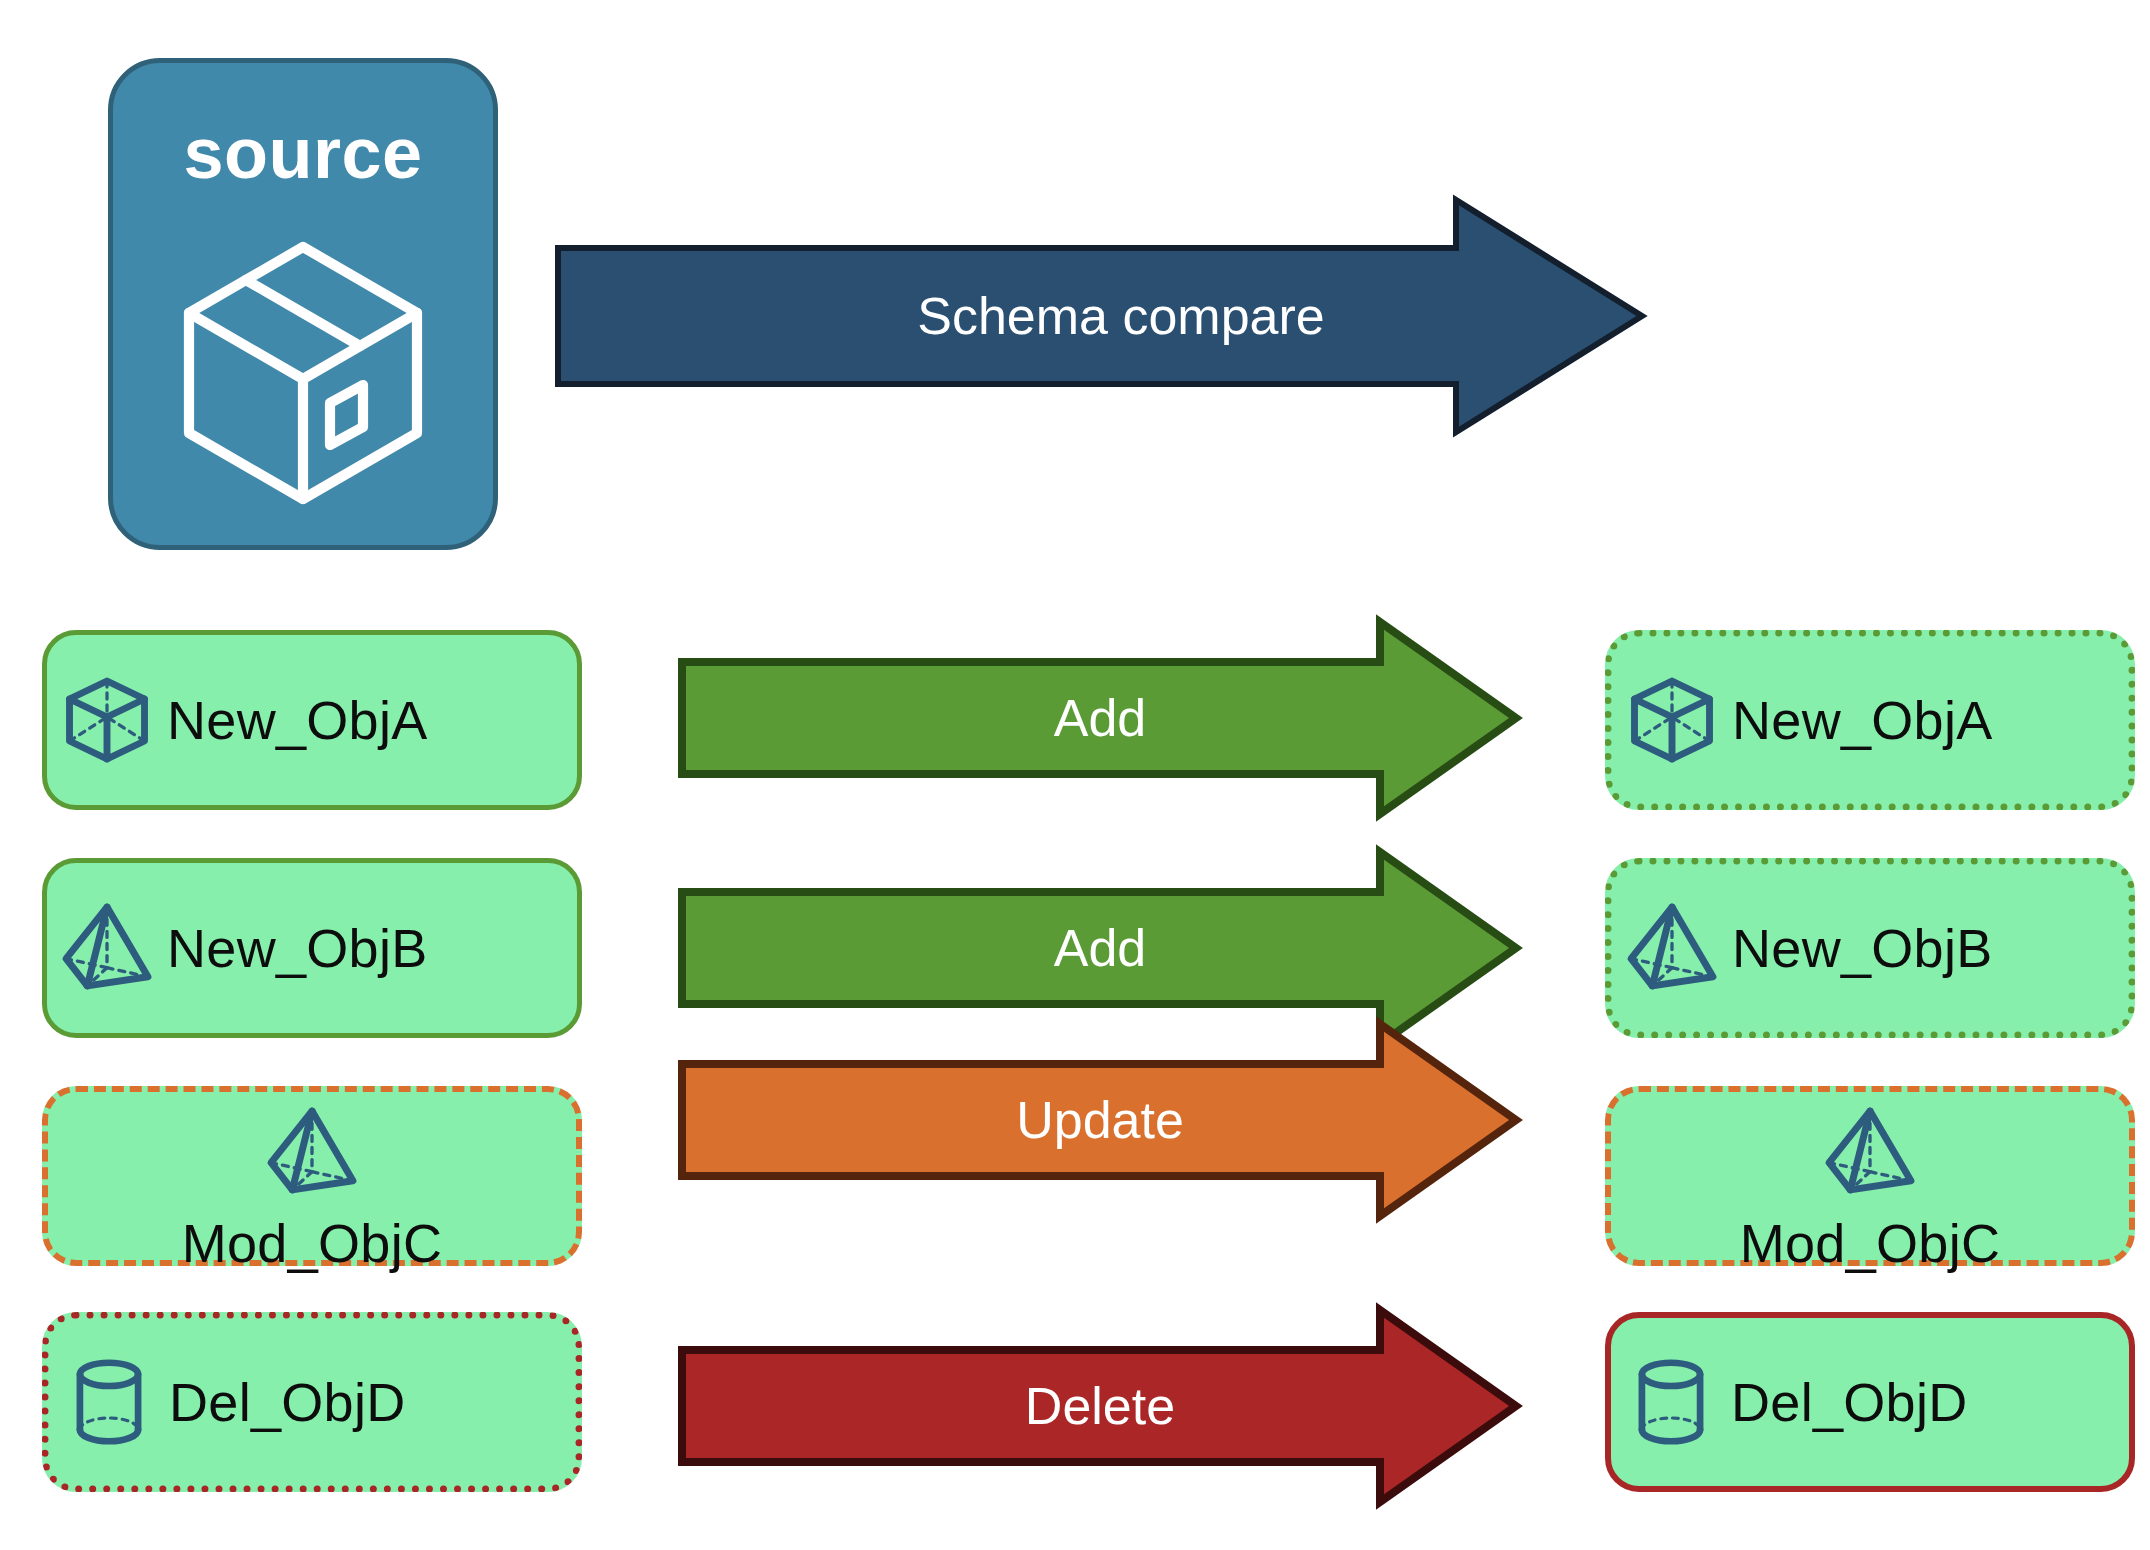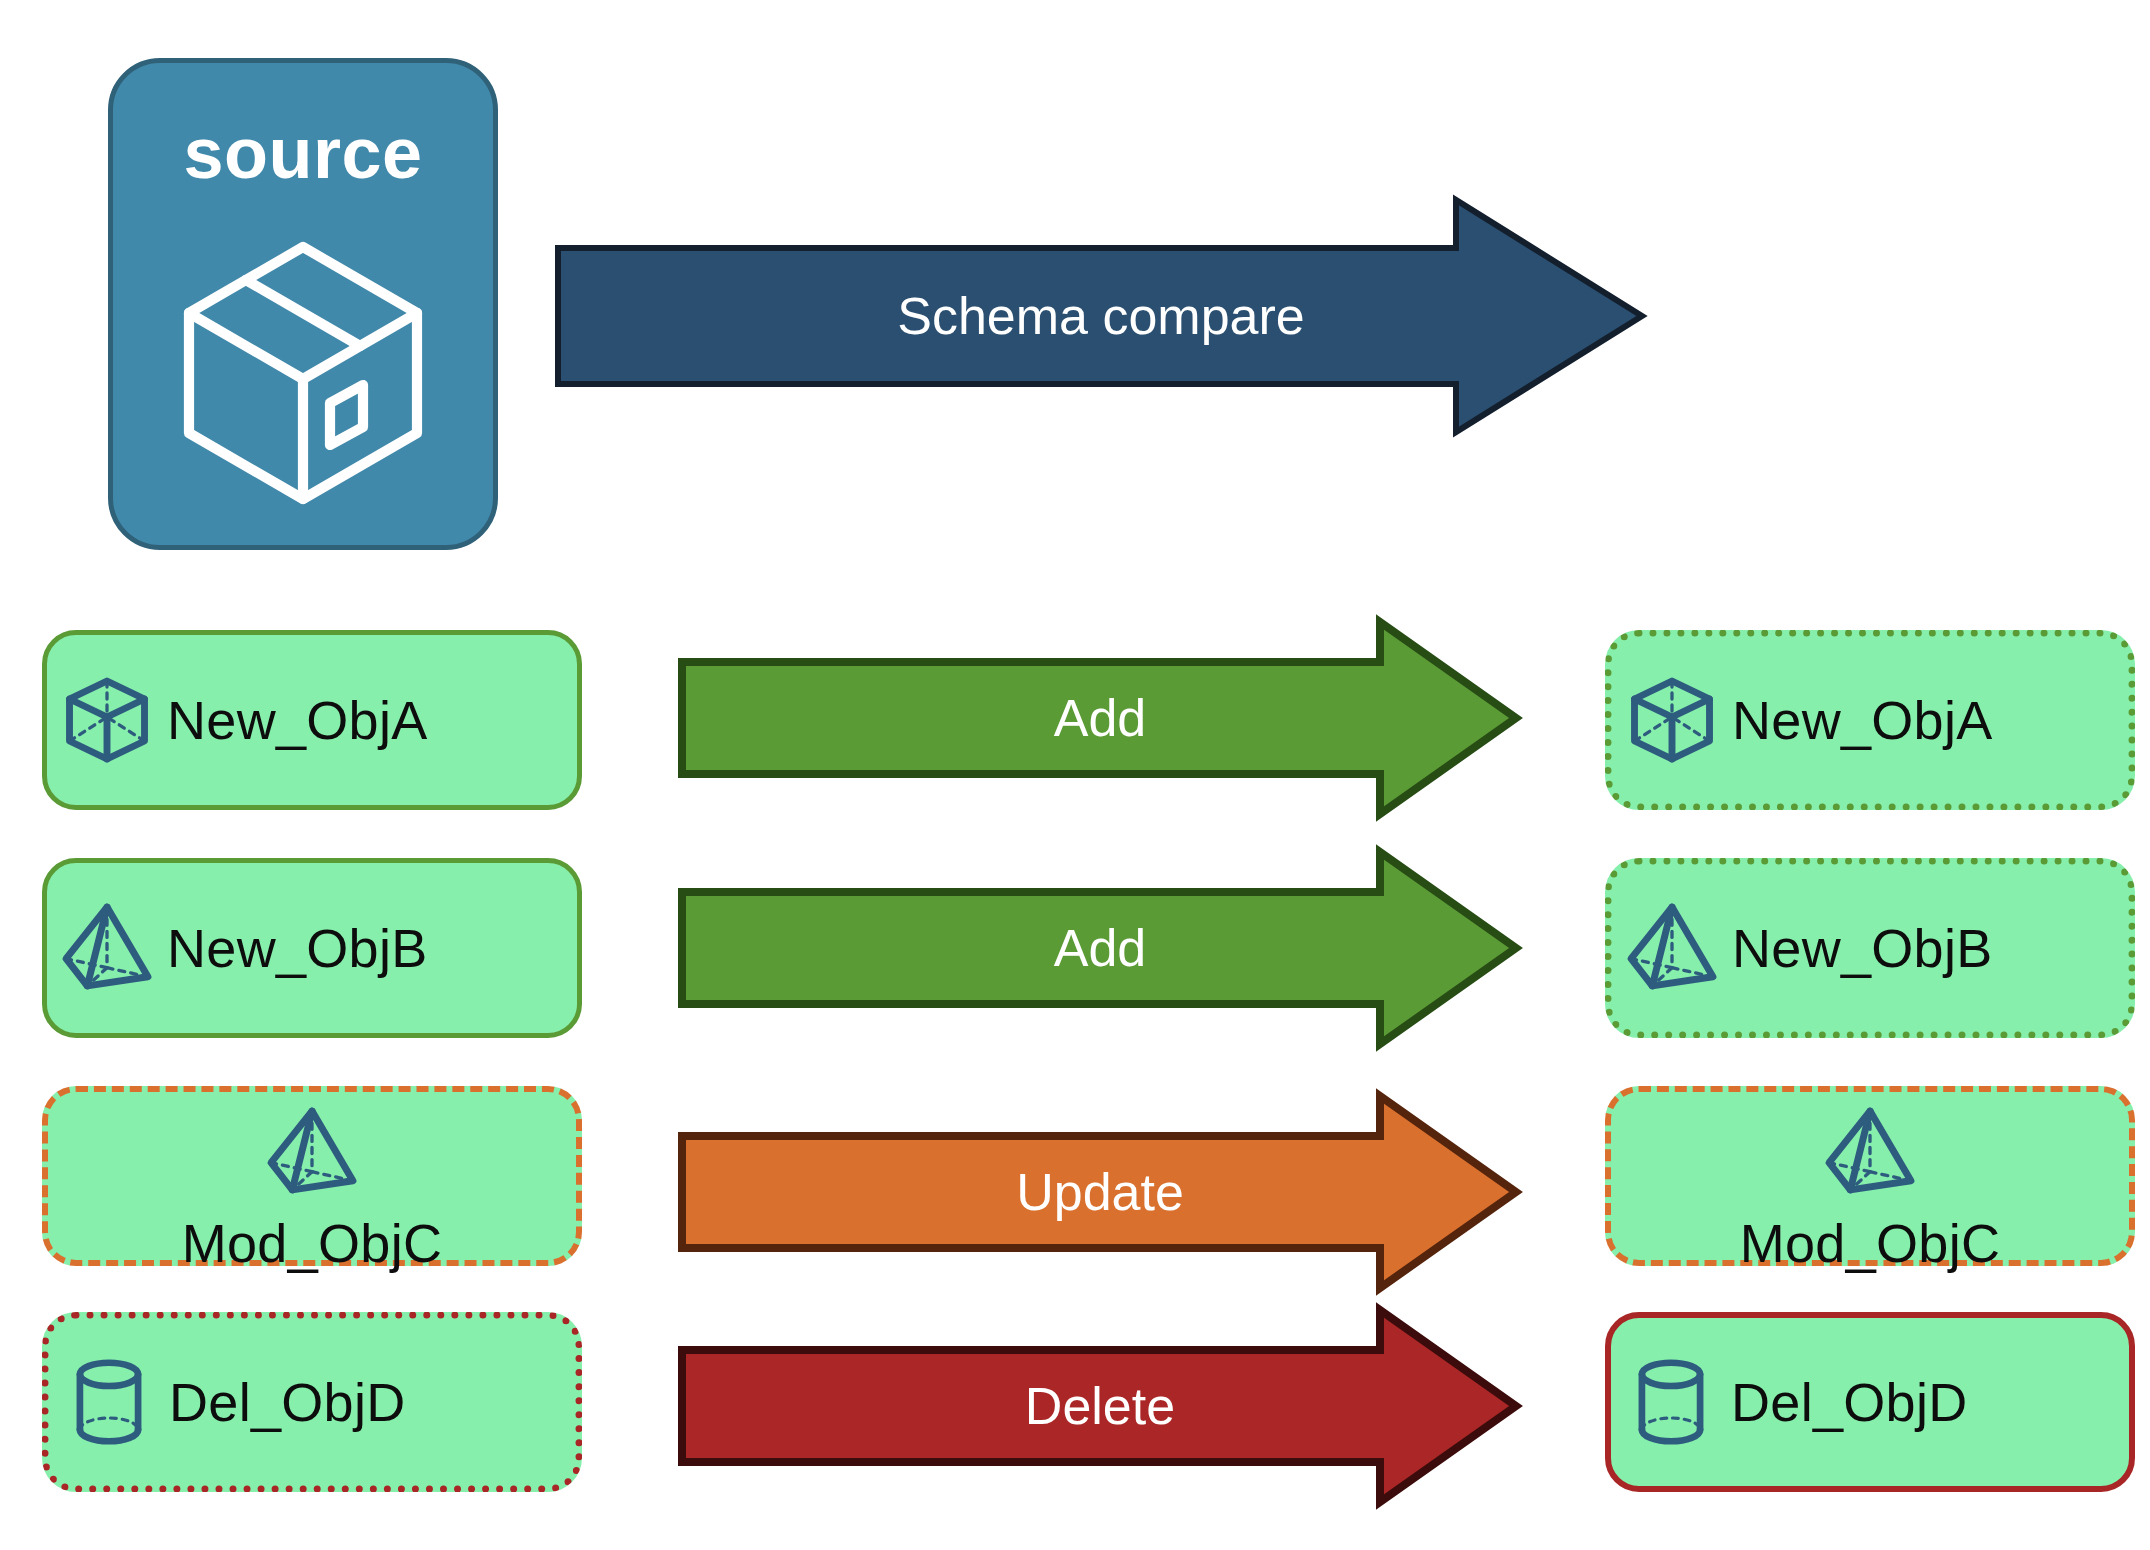--- a/index.html
+++ b/index.html
@@ -66,21 +66,21 @@
         <path d="M59 62 L70 56 L70 70 L59 76 Z"></path>
       </svg>
     </div>
   </div>
 
 
   <div class="arrow" id="arw-compare" style="left:556px;top:196px;width:1090px;height:240px;">
     <svg width="1090" height="240" viewBox="0 0 1090 240" preserveAspectRatio="none">
       <polygon points="2,52 900,52 900,4 1086,120 900,236 900,188 2,188" fill="#2a4f70" stroke="#141f2e" stroke-width="6" stroke-linejoin="miter"></polygon>
     </svg>
-    <div class="alabel" style="font-size:52px;padding-right:160px;">Schema compare</div>
+    <div class="alabel" style="font-size:52px;padding-right:160px;padding-left:20px;">Schema compare</div>
   </div>
 
   <div class="pill b-solid-green" style="left:42px;top:630px;width:540px;height:180px;">
     <div class="p-icon">
       <svg width="96" height="96" viewBox="0 0 64 64" fill="none" stroke="#2e5c7e" stroke-width="4.6" stroke-linejoin="round" stroke-linecap="round">
         <path d="M32 6 L57 18 L57 46 L32 58 L7 46 L7 18 Z"></path>
         <path d="M7 18 L32 30 L57 18"></path>
         <path d="M32 30 L32 58"></path>
         <g stroke-width="2.2" stroke-dasharray="4 4">
           <path d="M32 6 L32 30"></path>
@@ -163,21 +163,21 @@
           <path d="M33 6 L33 46"></path>
           <path d="M33 46 L6 40"></path>
           <path d="M33 46 L60 52"></path>
           <path d="M33 46 L20 58"></path>
         </g>
       </svg>
     </div>
     <div class="p-label">Mod_ObjC</div>
   </div>
 
-  <div class="arrow" style="left:680px;top:1092px;width:840px;height:200px;">
+  <div class="arrow" style="left:680px;top:1020px;width:840px;height:200px;">
     <svg width="840" height="200" viewBox="0 0 840 200" preserveAspectRatio="none">
       <polygon points="2,44 700,44 700,4 836,100 700,196 700,156 2,156" fill="#d9702e" stroke="#55240c" stroke-width="8" stroke-linejoin="miter"></polygon>
     </svg>
     <div class="alabel" style="font-size:52px;padding-right:130px;">Update</div>
   </div>
 
   <div class="pill b-dashed-orange" style="left:1605px;top:1086px;width:530px;height:180px;">
     <div class="p-icon">
       <svg width="100" height="100" viewBox="0 0 66 66" fill="none" stroke="#2e5c7e" stroke-width="4.6" stroke-linejoin="round" stroke-linecap="round">
         <path d="M33 6 L60 52 L20 58 L6 40 Z"></path>

